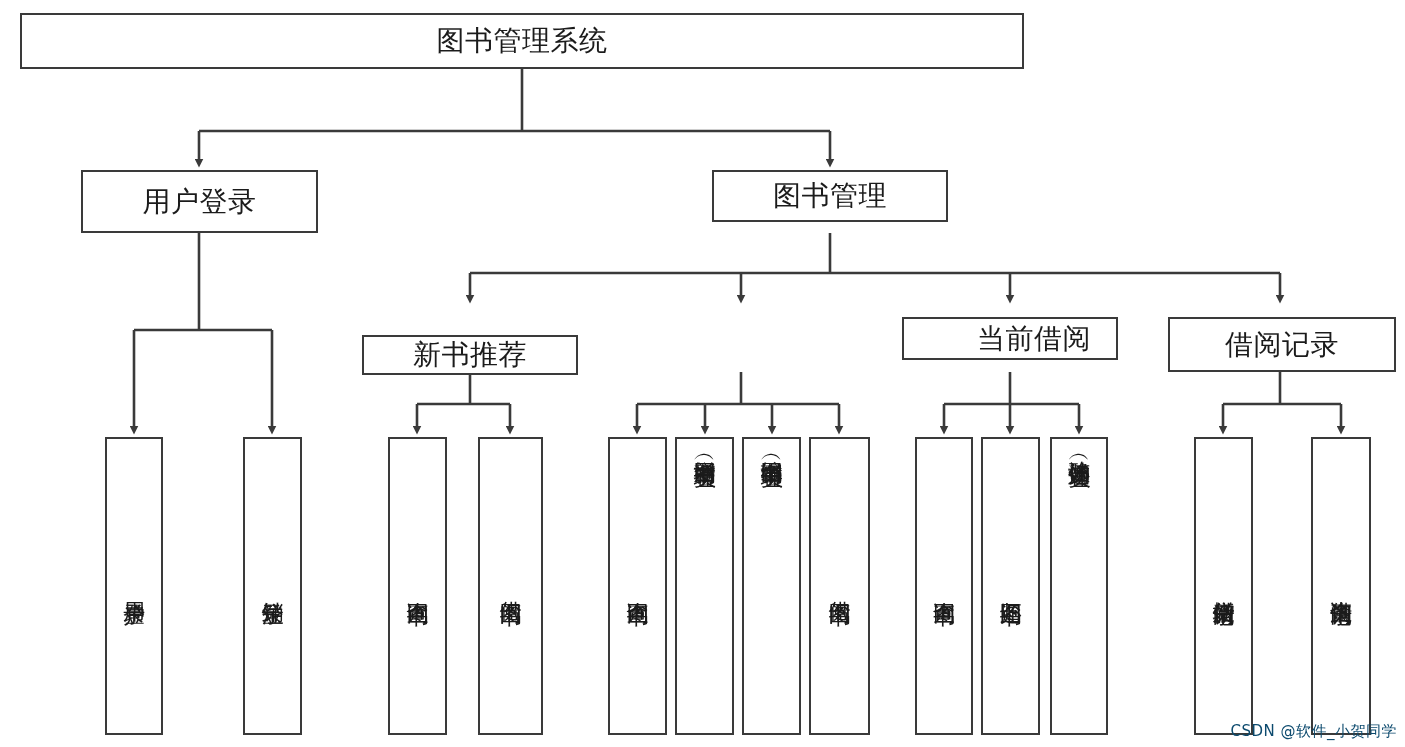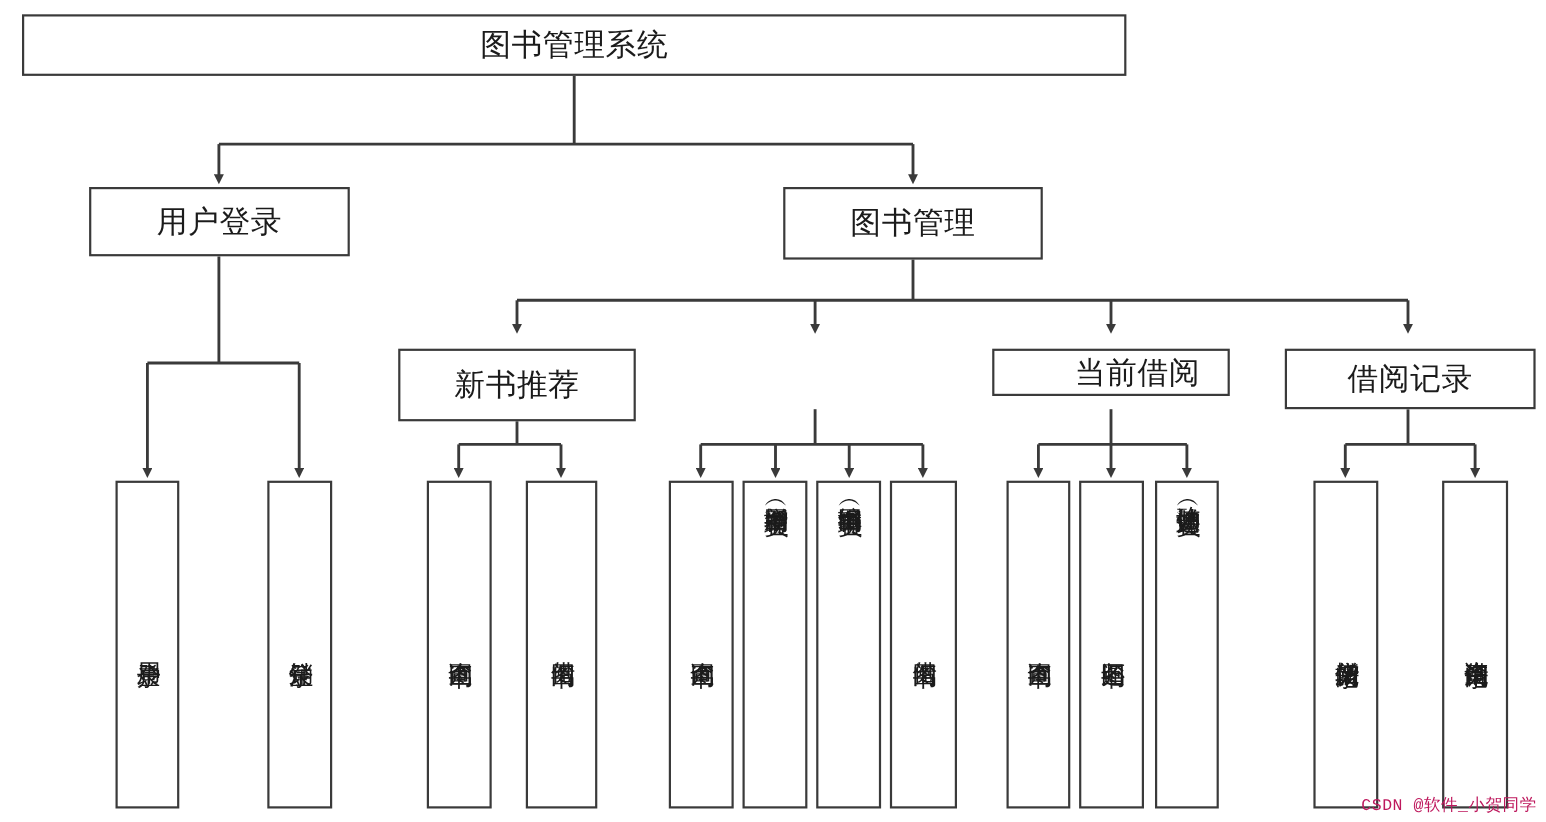--- a/index.html
+++ b/index.html
@@ -61,25 +61,24 @@
   }
   .node.vertical.centered {
     align-items: center;
     padding-top: 0;
   }
   #watermark {
     position: absolute;
     right: 8px;
     bottom: 6px;
     font-size: 15px;
-    color: #be185d;
+    color: #0c4a6e;
     letter-spacing: 0.5px;
     pointer-events: none;
     white-space: nowrap;
-    font-family: Liberation Mono, monospace;
   }
 </style>
 </head>
 <body>
 
 <div id="diagram-root">
 
   <svg class="edges" viewBox="0 0 1405 747" xmlns="http://www.w3.org/2000/svg">
     <defs>
       <marker id="arrow" markerWidth="10" markerHeight="9" refX="1.5" refY="4.5" orient="auto" markerUnits="userSpaceOnUse">
@@ -131,25 +130,25 @@
     </g>
   </svg>
 
   <div class="node horizontal" style="left:20px; top:13px; width:1004px; height:56px;">
     <span class="node-label">图书管理系统</span>
   </div>
 
   <div class="node horizontal" style="left:81px; top:170px; width:237px; height:63px;">
     <span class="node-label">用户登录</span>
   </div>
-  <div class="node horizontal" style="left:712px; top:170px; width:236px; height:66px;align-items:center;">
+  <div class="node horizontal" style="left:712px; top:170px; width:236px; height:52px;align-items:center;">
     <span class="node-label">图书管理</span>
   </div>
 
-  <div class="node horizontal" style="left:362px; top:317px; width:216px; height:66px;">
+  <div class="node horizontal" style="left:362px; top:335px; width:216px; height:40px;">
     <span class="node-label">新书推荐</span>
   </div>
   <div class="node horizontal" style="left:902px; top:317px; width:216px; height:43px;padding-left:48px;">
     <span class="node-label">当前借阅</span>
   </div>
   <div class="node horizontal" style="left:1168px; top:317px; width:228px; height:55px;">
     <span class="node-label">借阅记录</span>
   </div>
 
   <div class="node vertical centered" style="left:105px; top:437px; width:58px; height:298px;">

